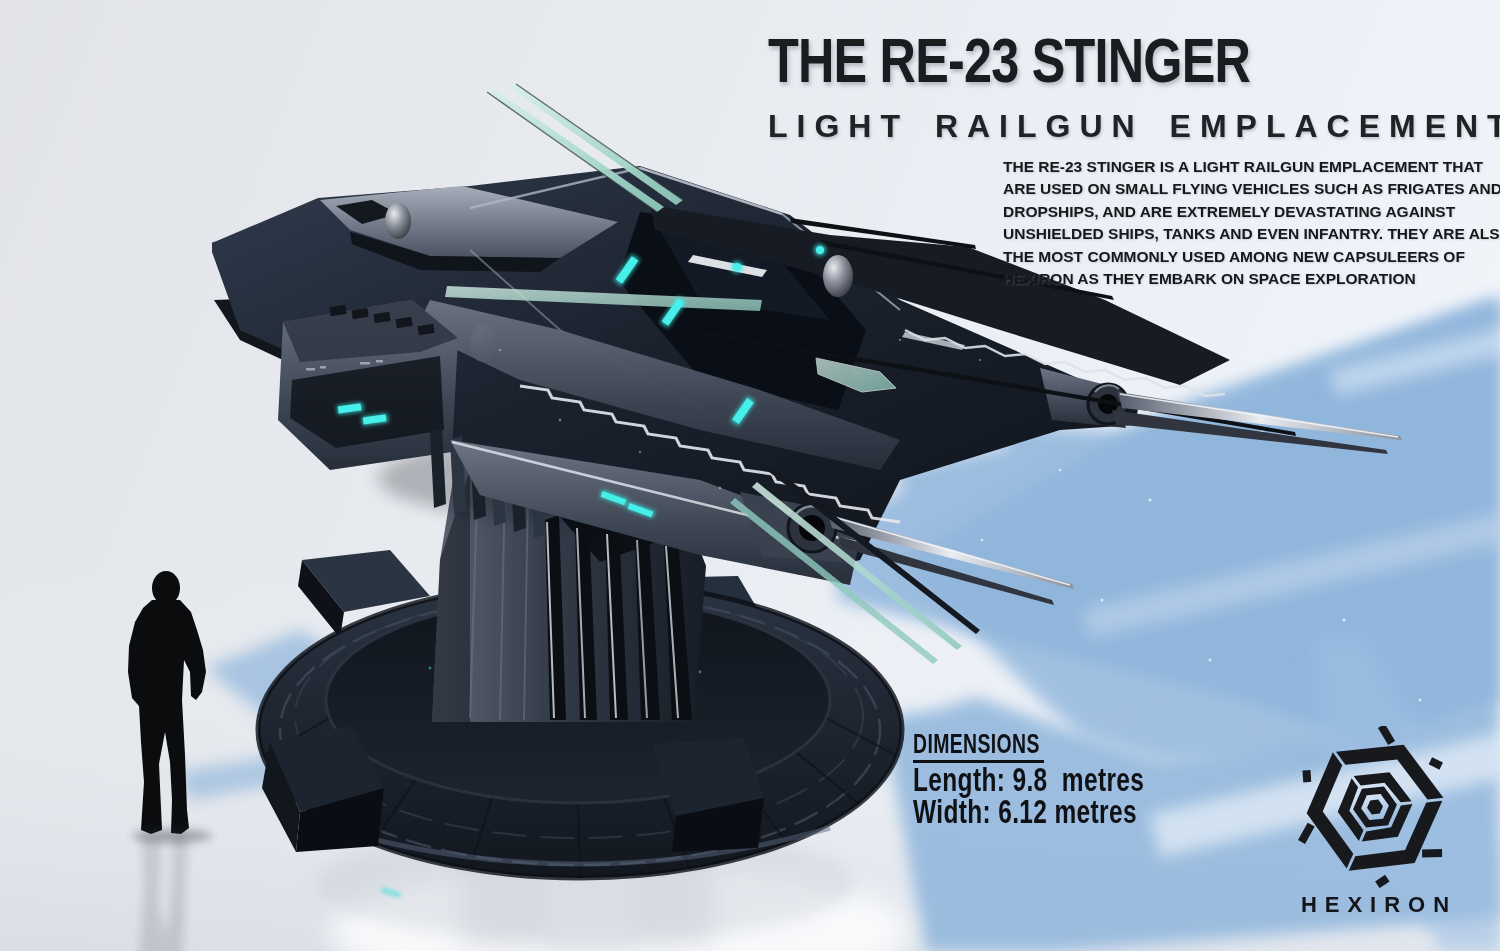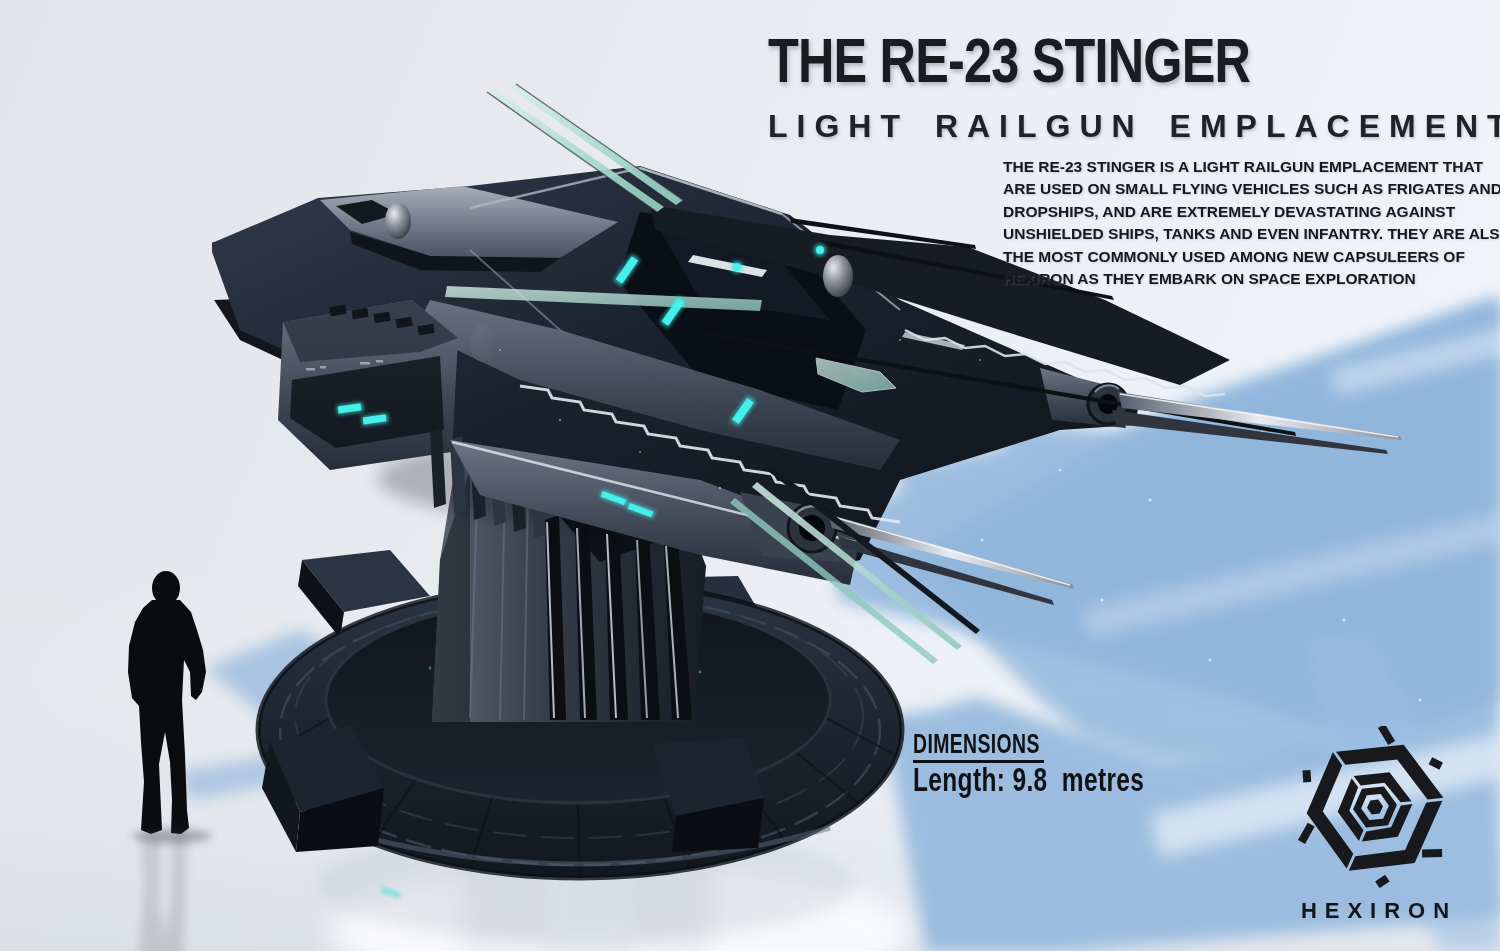--- a/index.html
+++ b/index.html
@@ -31,21 +31,21 @@
   
   .dims{position:absolute;left:905px;top:729px;color:#101114;margin-left:8px;}
   .dims-heading{font-size:27px;font-weight:700;line-height:30px;}
   .dims-heading .cnd{border-bottom:3px solid #101114;padding-bottom:1px;padding-right:6px;}
   .cnd{display:inline-block;transform:scaleX(.72);transform-origin:0 60%;letter-spacing:0.5px;white-space:pre;}
   .dim-row{font-size:34px;font-weight:700;line-height:32px;white-space:pre;}
 
   
   .brand{position:absolute;left:1284px;top:726px;width:182px;text-align:center;color:#141519;}
   .brand svg{display:block;margin:0 auto;}
-  .brand-name{margin-top:10px;font-size:22px;font-weight:700;letter-spacing:8px;text-indent:8px;}
+  .brand-name{margin-top:4px;font-size:22px;font-weight:700;letter-spacing:8px;text-indent:8px;}
 </style>
 </head>
 <body>
 
 <div class="stage">
 
   <svg class="scene" viewBox="0 0 1500 951">
     <defs>
       <filter id="f2" x="-50%" y="-50%" width="200%" height="200%">
           <feGaussianBlur stdDeviation="2"></feGaussianBlur>
@@ -367,20 +367,21 @@
     <div class="desc-line">ARE USED ON SMALL FLYING VEHICLES SUCH AS FRIGATES AND</div>
     <div class="desc-line">DROPSHIPS, AND ARE EXTREMELY DEVASTATING AGAINST</div>
     <div class="desc-line">UNSHIELDED SHIPS, TANKS AND EVEN INFANTRY. THEY ARE ALSO</div>
     <div class="desc-line">THE MOST COMMONLY USED AMONG NEW CAPSULEERS OF</div>
     <div class="desc-line">HEXIRON AS THEY EMBARK ON SPACE EXPLORATION</div>
   </div>
 
   <div class="dims">
     <div class="dims-heading"><span class="cnd">DIMENSIONS</span></div>
     <div class="dim-row"><span class="cnd">Length: 9.8  metres</span></div>
+    <div class="dim-row"><span class="cnd">Width: 6.12 metres</span></div>
   </div>
 
   <div class="brand">
     <svg width="178" height="162" viewBox="0 0 178 162">
       <g transform="rotate(-6 89 81)" fill="#17191d">
         <g id="armA">
           <path d="M158,79 L124,22 L56,22 L64,36 L116,36 L142,79 Z"></path>
           <path d="M126,79 L107,48 L71,48 L77,58 L101,58 L115,79 Z"></path>
           <rect x="8" y="96" width="20" height="8" transform="rotate(-55 18 100)"></rect>
           <rect x="148" y="40" width="12" height="8" transform="rotate(32 154 44)"></rect>

